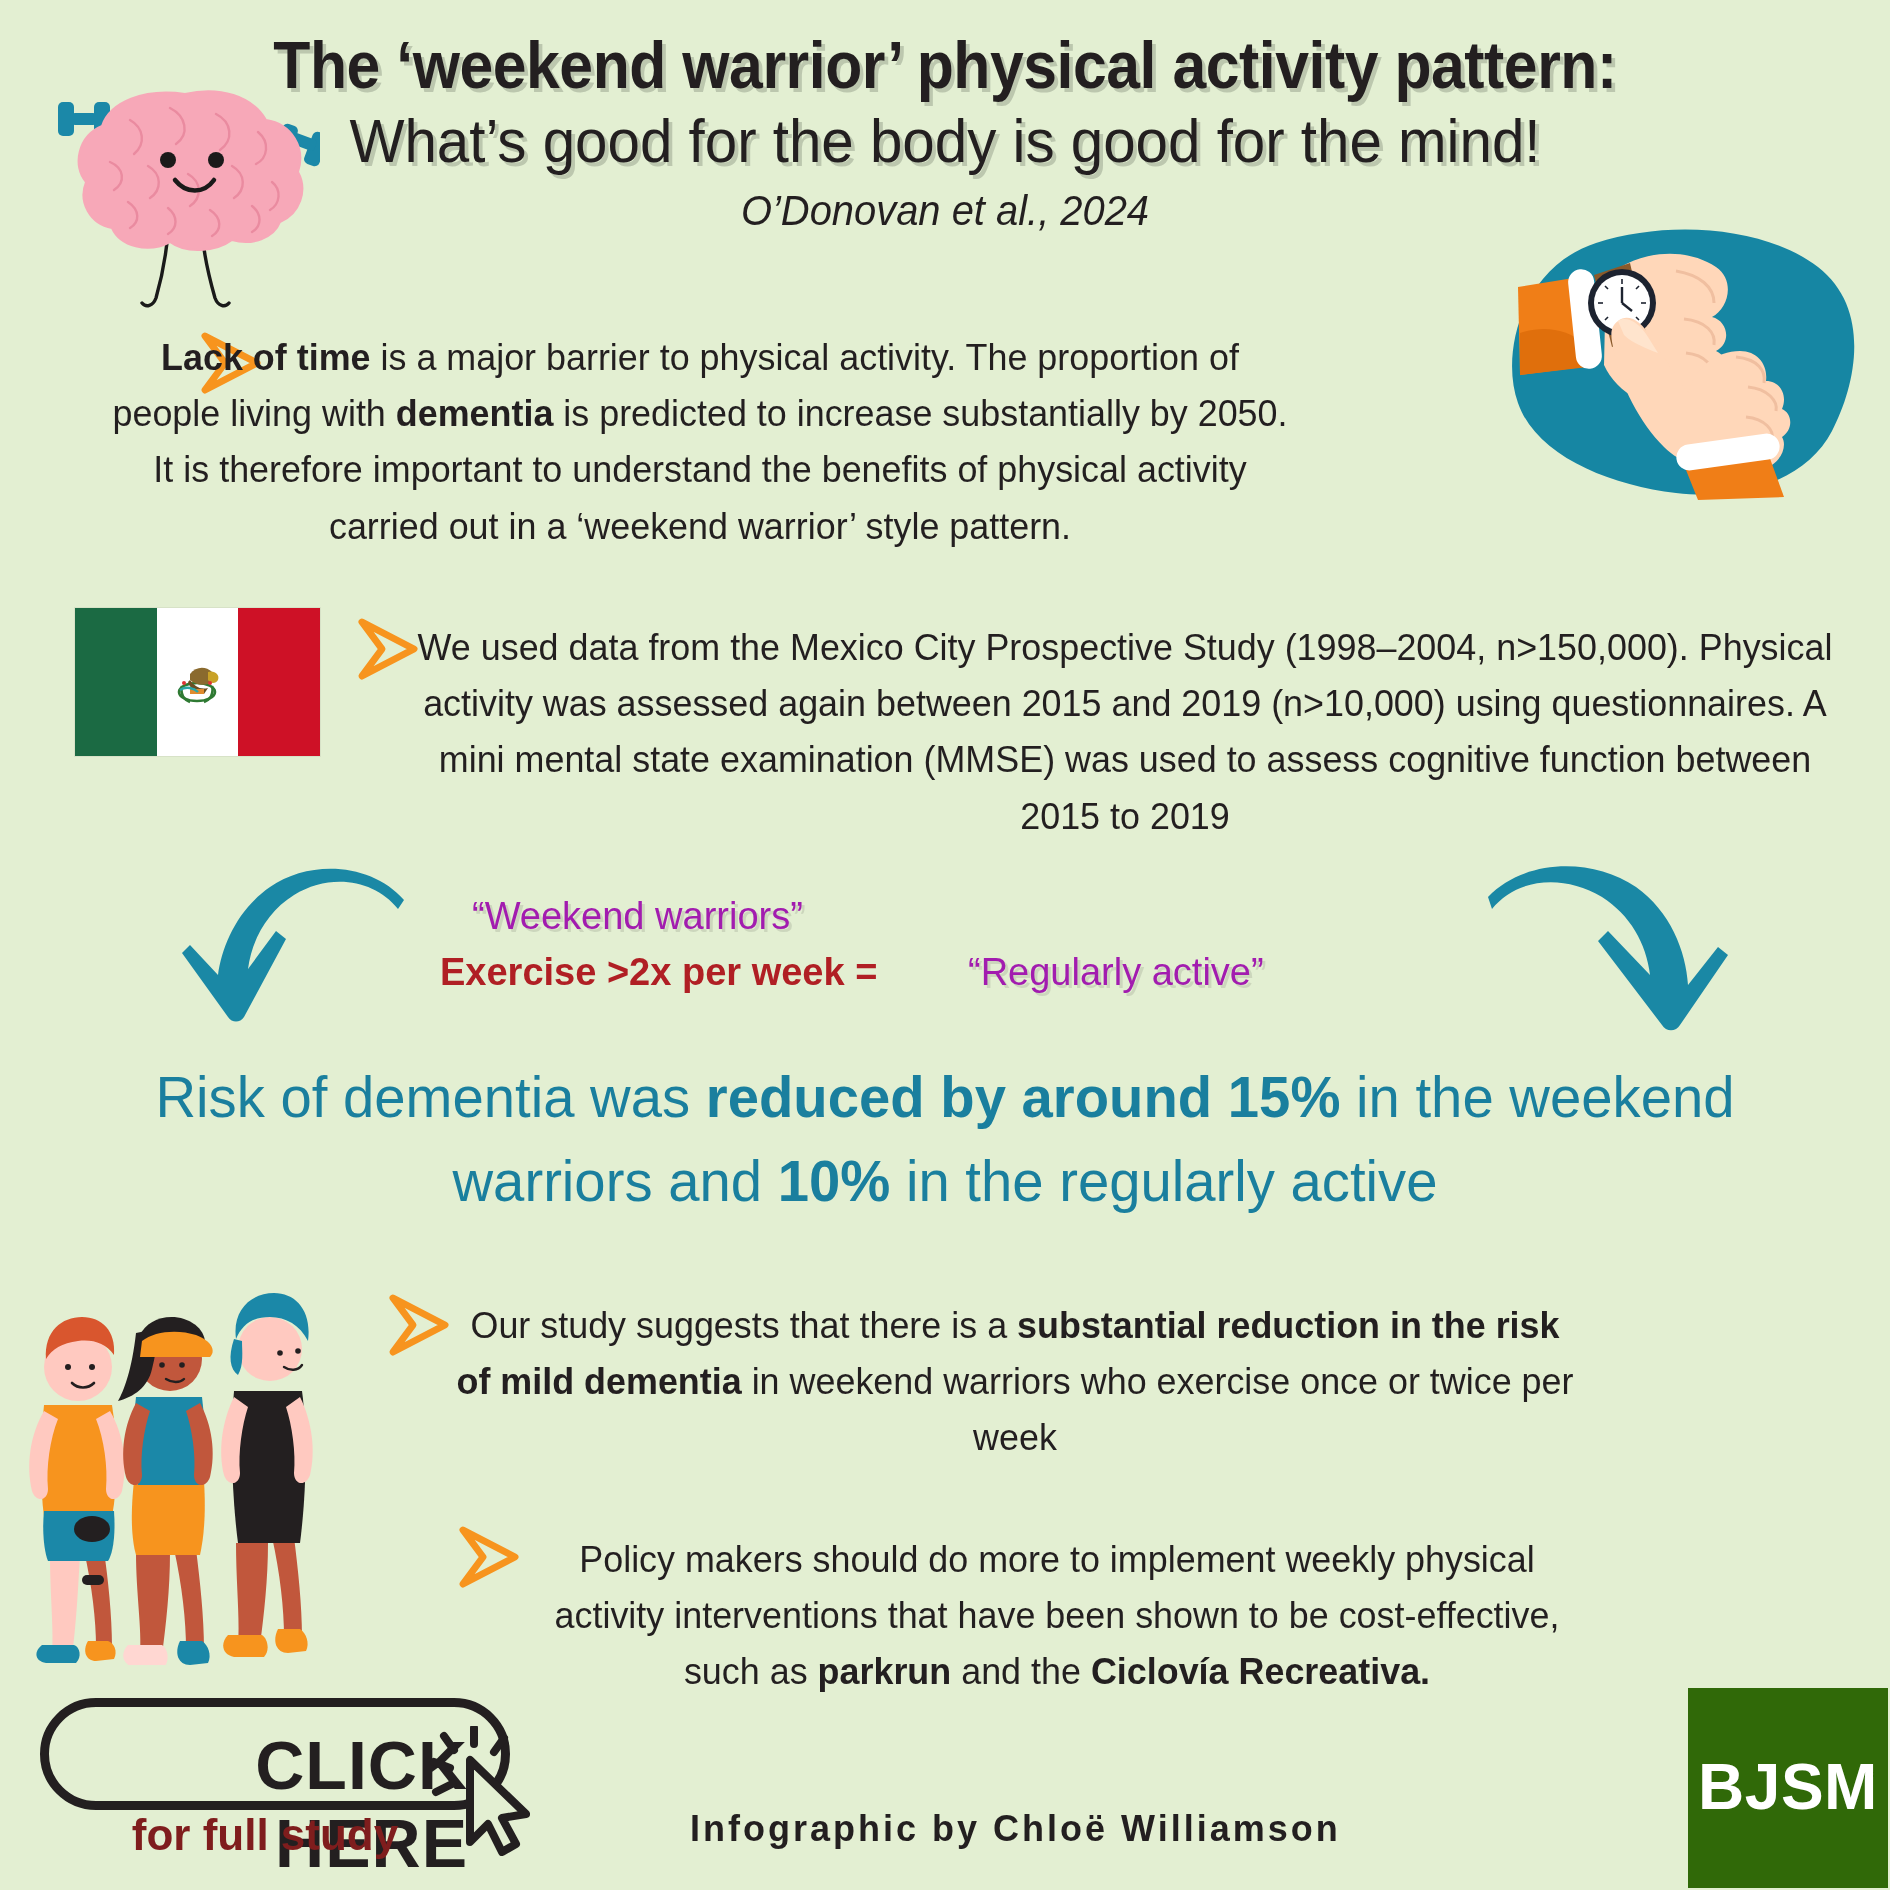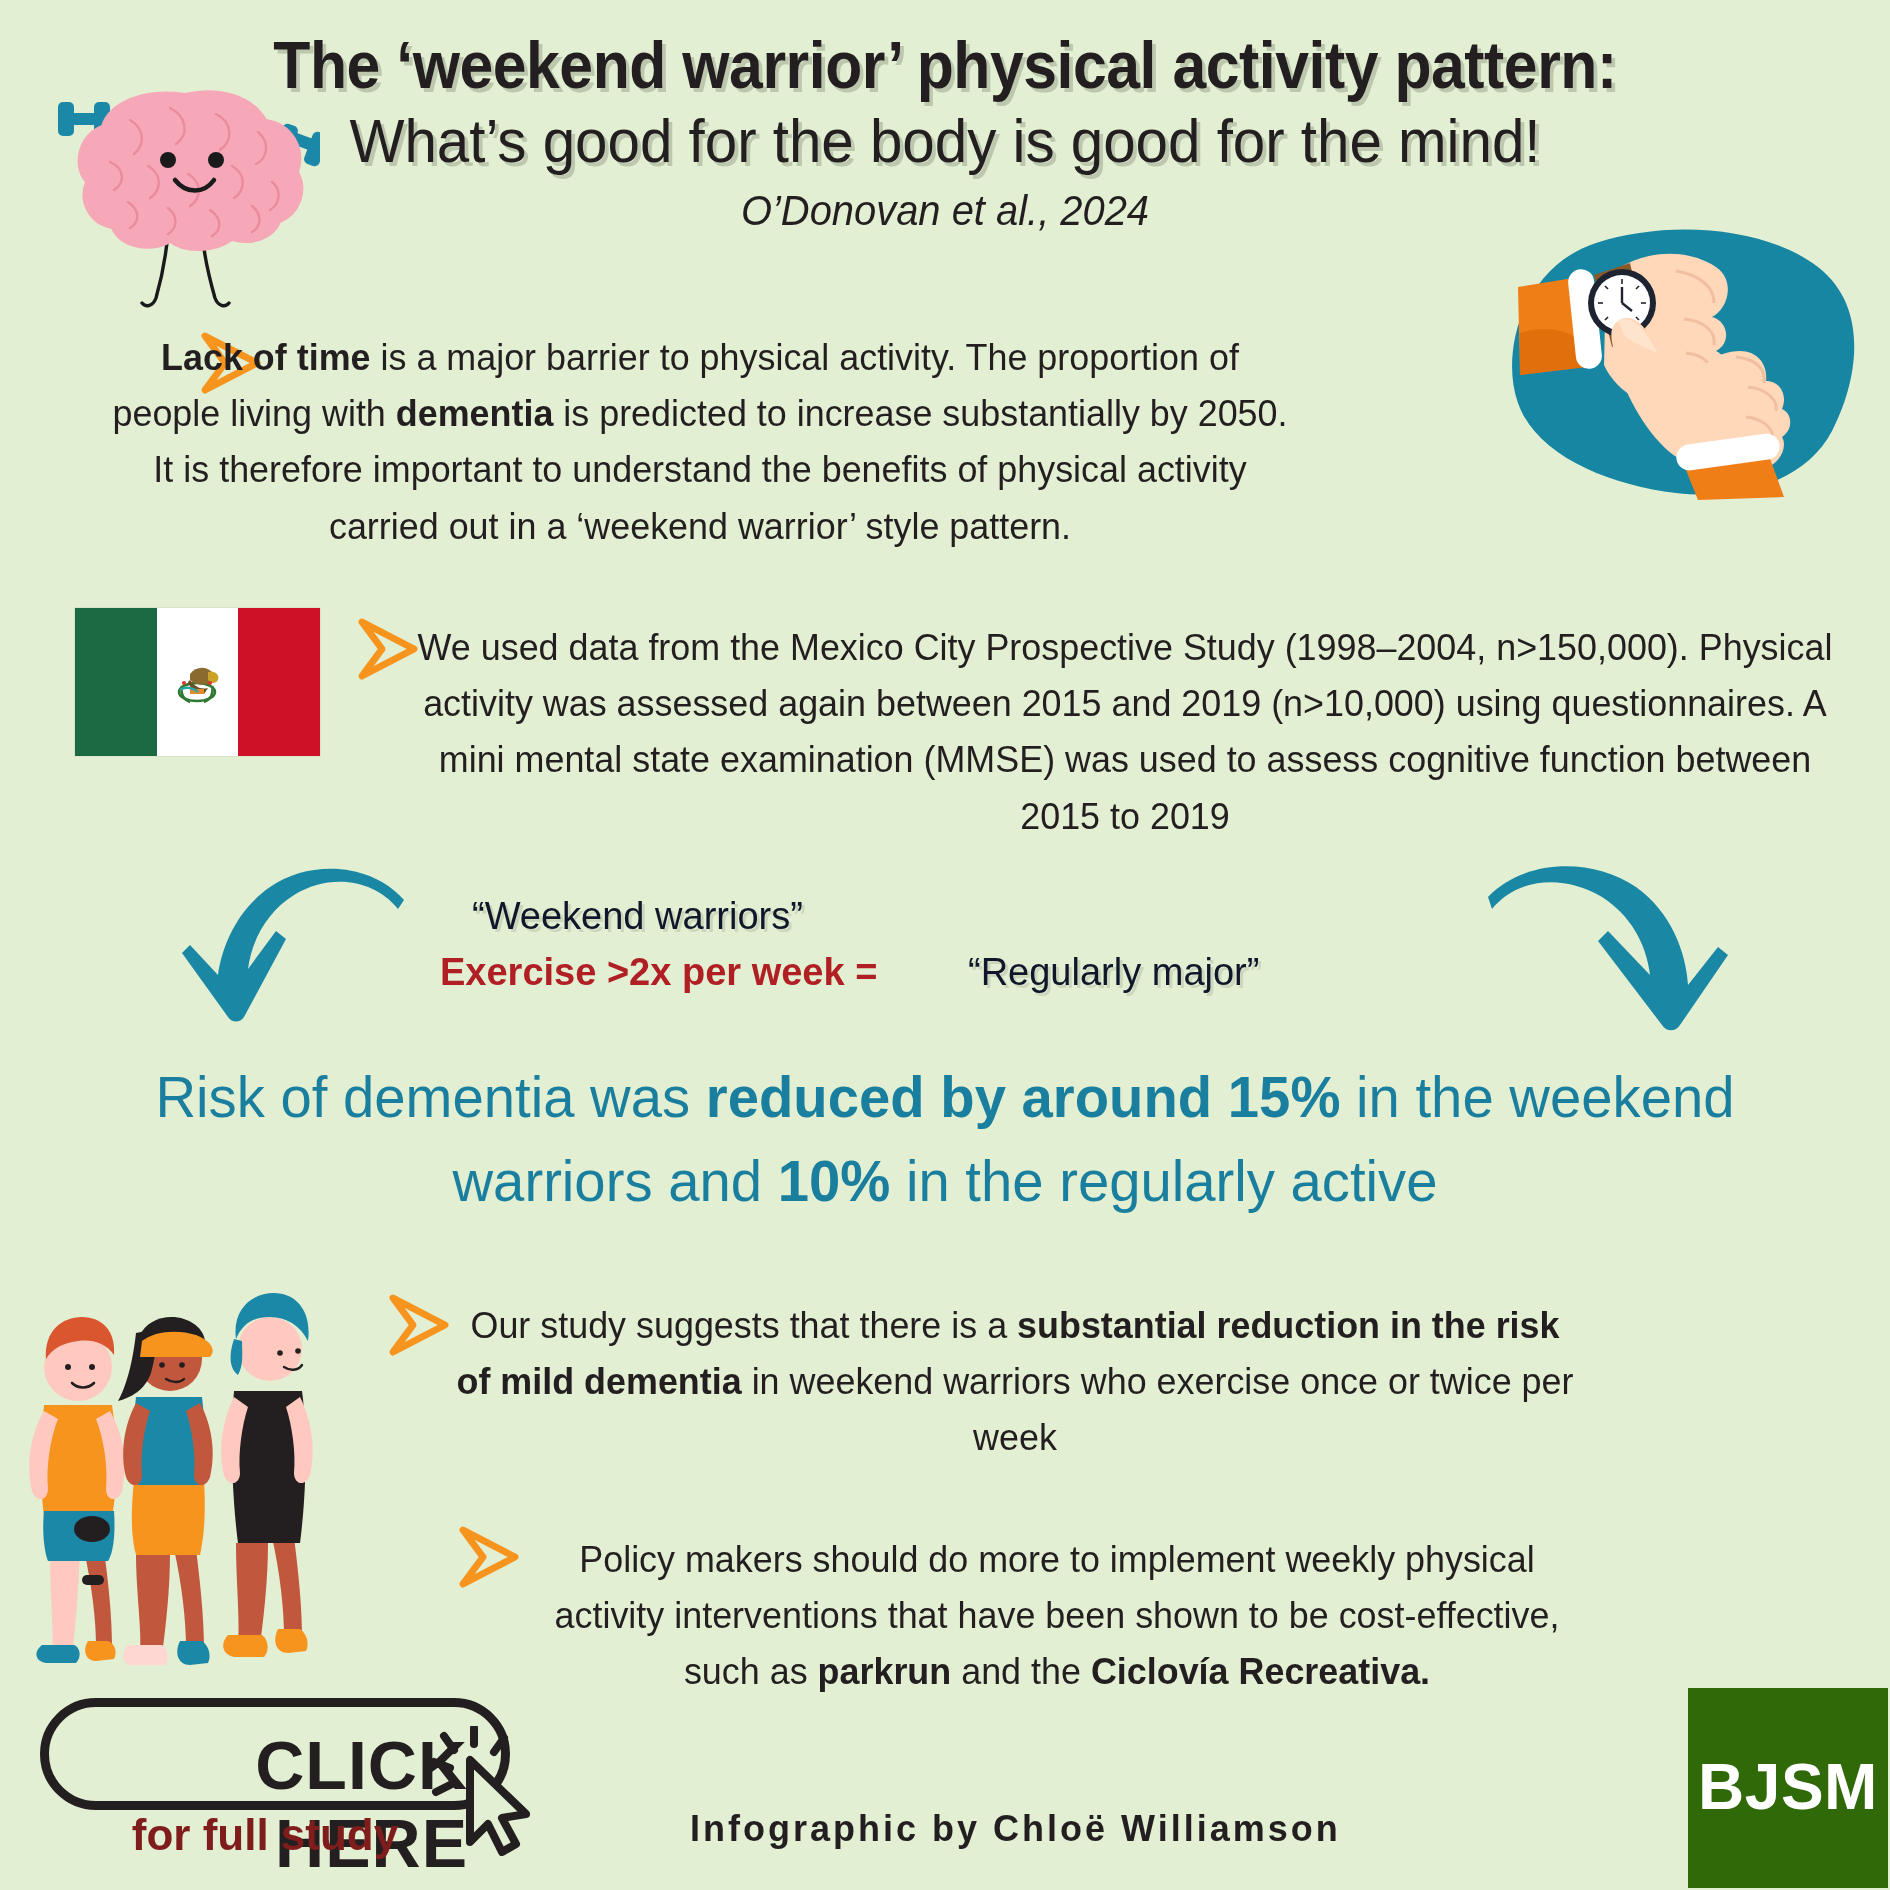--- a/index.html
+++ b/index.html
@@ -42,21 +42,21 @@
   }
   .para b{font-weight:bold;}
 
   
   .chev{width:70px;height:66px;}
 
   
   #defs{left:440px;top:895px;width:1060px;}
   .def-row{display:flex;align-items:baseline;height:56px;}
   .def-left{width:470px;text-align:left;font-size:38px;font-weight:bold;color:#b01f24;}
-  .def-right{font-size:38px;color:#0f172a;padding-left:32px;
+  .def-right{font-size:38px;color:#a21caf;padding-left:32px;
     text-shadow:3px 3px 0 rgba(160,170,150,.35);}
 
   
   #headline{
     left:70px;top:1055px;width:1750px;text-align:center;
     color:#1a7f9e;font-size:58px;line-height:1.45;
     transform:scaleX(.97);
   }
   #headline b{font-weight:bold;}
 
@@ -262,21 +262,21 @@
                C166 78 150 50 122 32 C82 8 36 14 12 44 Z" fill="#1a88a5"></path>
     </svg>
   </div>
 
   <div class="abs" id="defs">
     <div class="def-row">
       <div class="def-right">“Weekend warriors”</div>
     </div>
     <div class="def-row">
       <div class="def-left">Exercise &gt;2x per week =</div>
-      <div class="def-right" style="padding-left:58px;">“Regularly major”</div>
+      <div class="def-right" style="padding-left:58px;">“Regularly active”</div>
     </div>
   </div>
 
   <div class="abs" id="headline"><span>Risk of dementia was </span><b>reduced by around 15%</b><span> in the weekend warriors and </span><b>10%</b><span> in the regularly active</span></div>
 
   <div class="abs" id="runners-ill">
     <svg viewBox="0 0 340 410" width="340" height="410">
 
       <g>
         <path d="M50 300 C50 340 54 376 52 400 L72 400 C76 372 78 336 80 300 Z" fill="#ffc9c0"></path>

